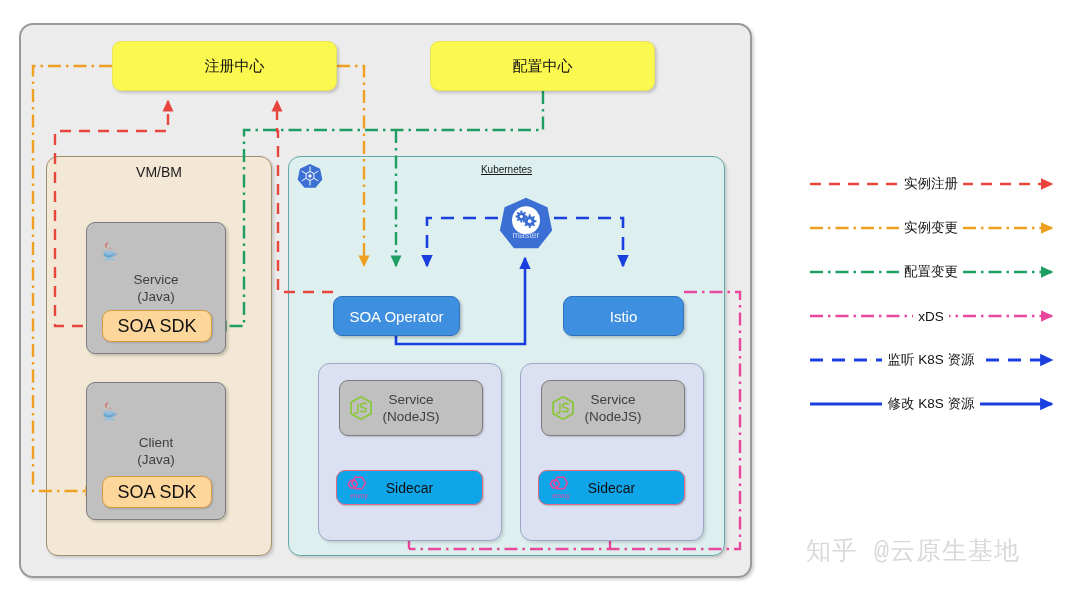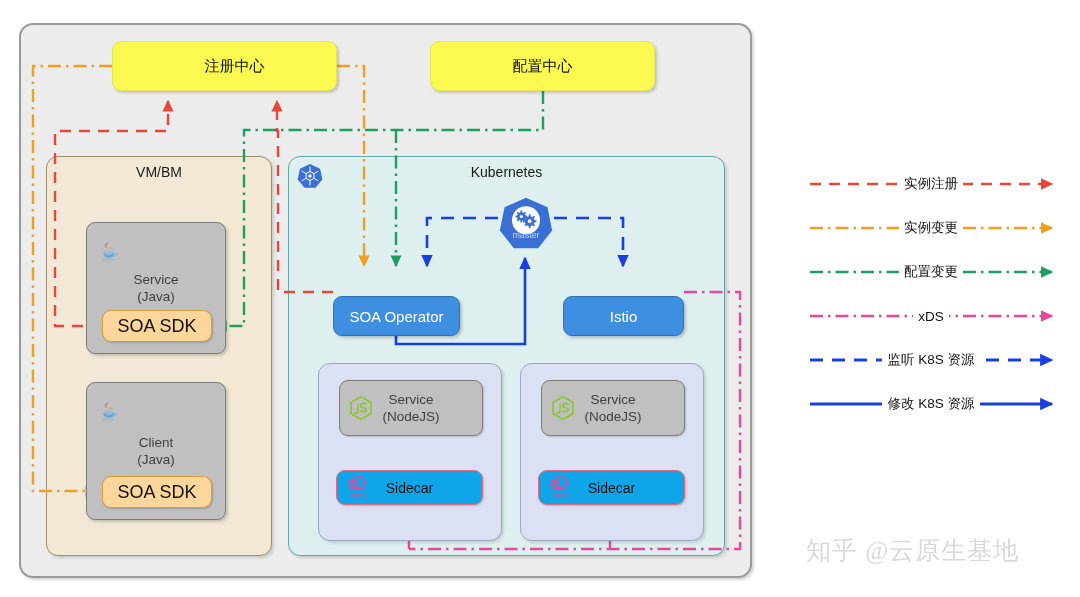--- a/index.html
+++ b/index.html
@@ -90,21 +90,21 @@
     position:absolute;left:17px;top:106px;width:145px;height:33px;
     background:#0ea5e9;border:1.5px solid #e06b80;border-radius:9px;
     display:flex;align-items:center;justify-content:center;
     font-size:14px;color:#111;
     box-shadow:1px 1px 2px rgba(0,0,0,.18);
     text-align:center;
   }
 
   
   #vmbm-title{left:46px;top:164px;width:226px;font-size:14px;}
-  #k8s-title{left:288px;top:164px;width:437px;font-size:14px;}
+  #k8s-title{left:288px;top:164px;width:437px;font-size:10px;text-decoration:underline;}
 
   
   .icon{position:absolute;}
   #k8s-corner-icon{left:297px;top:163px;width:26px;height:26px;}
   #k8s-master-icon{left:498px;top:196px;width:56px;height:56px;}
   .java-icon{position:absolute;left:11px;top:16px;width:22px;height:24px;}
   .node-icon{position:absolute;left:8px;top:14px;width:26px;height:26px;}
   .envoy-icon{position:absolute;left:8px;top:4px;width:28px;height:26px;}
 
   
@@ -114,21 +114,21 @@
     position:absolute;left:0;top:0;width:262px;height:26px;
     display:flex;align-items:center;justify-content:center;
     font-size:13.5px;color:#111;z-index:3;
   }
   .legend-text span{background:#fff;padding:0 5px;}
 
   
   #watermark{
     position:absolute;left:806px;top:534px;
     font-size:25px;color:#d9d9d9;letter-spacing:1px;
-    font-family:Liberation Serif, serif;
+    font-family:Liberation Mono, monospace;
   }
 </style>
 </head>
 <body>
 
 <div id="stage">
 
   <div class="node" id="outer-frame"></div>
   <div class="node" id="vmbm-frame"></div>
   <div class="node" id="k8s-frame"></div>

